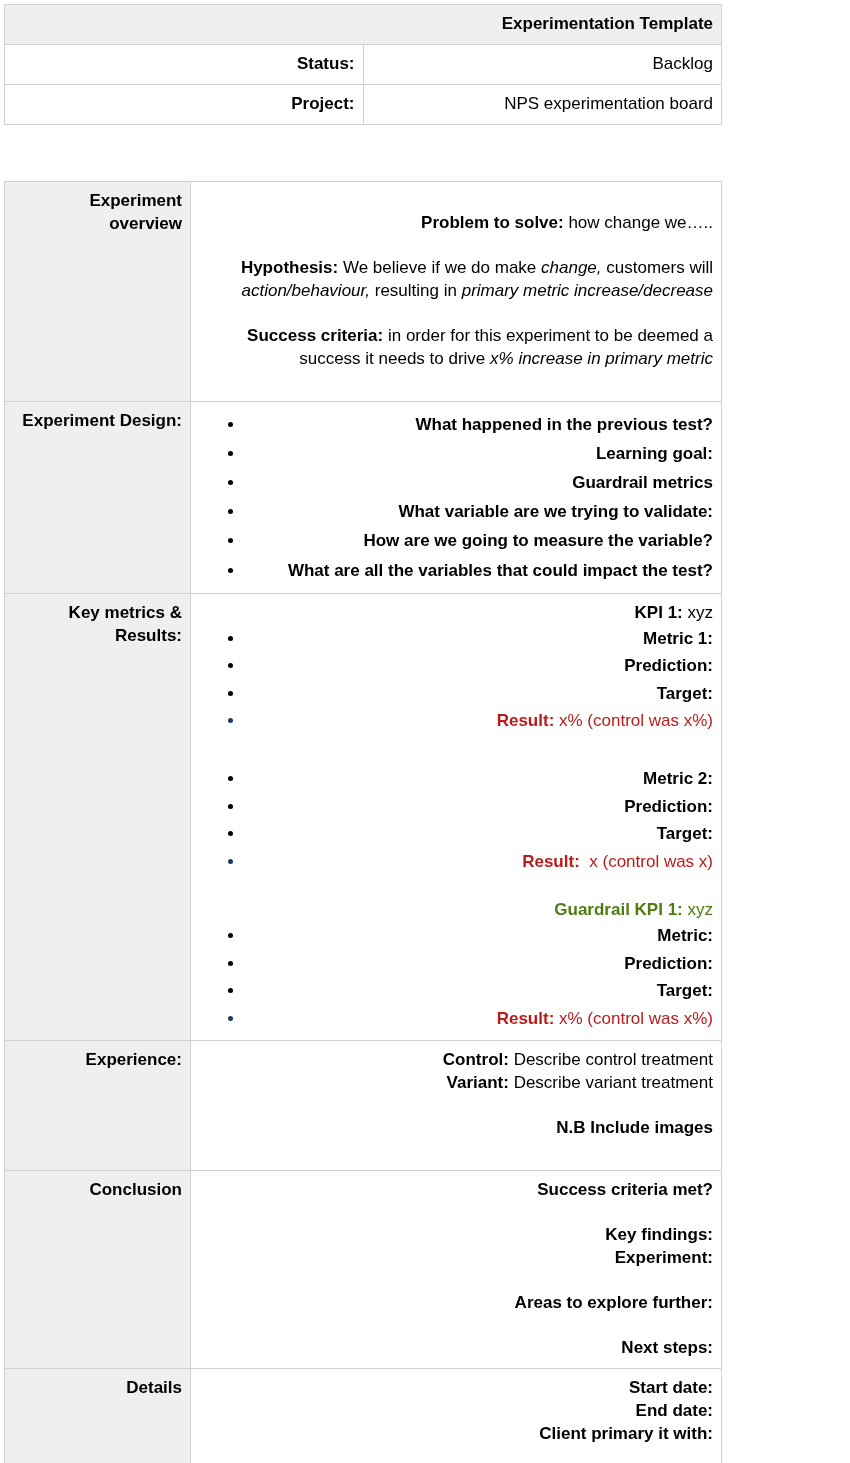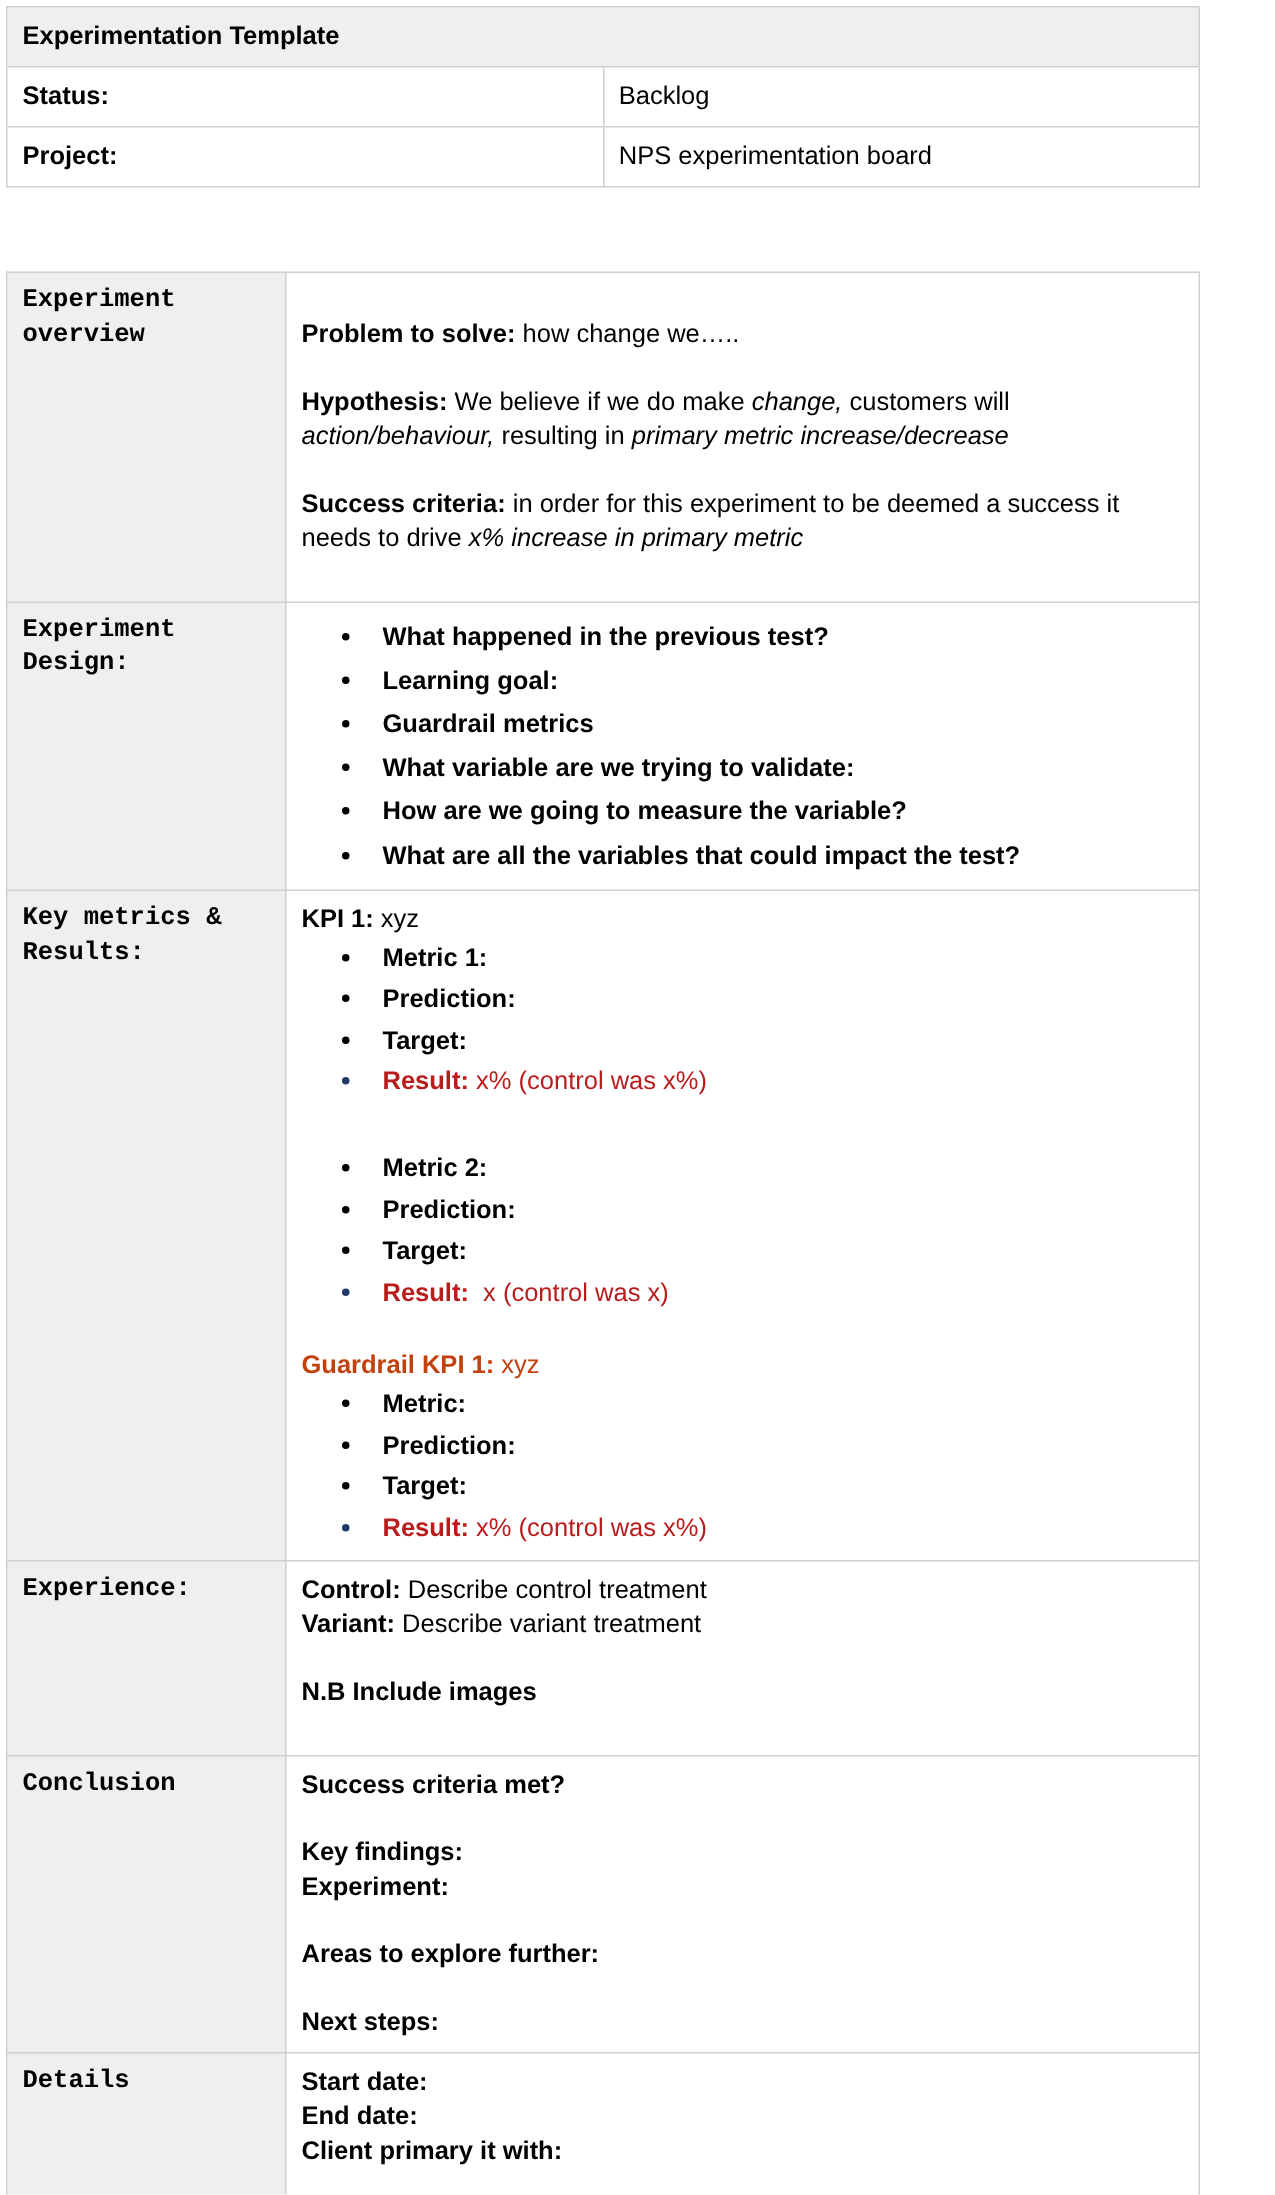--- a/index.html
+++ b/index.html
@@ -14,24 +14,25 @@
     font-family: "Liberation Sans", sans-serif;
     color: #000000;
     -webkit-font-smoothing: antialiased;
   }
   .page {
     padding: 4px 4px 0 4px;
     box-sizing: border-box;
     width: 850px;
   }
   table.doc-table {
-    width: 796px;
+    width: 718px;
     border-collapse: collapse;
     table-layout: fixed;
     background: #ffffff;
+    text-align: right;
   }
   table.doc-table td {
     border: 1px solid #d0d0d0;
     vertical-align: top;
     padding: 8px 8px 8px 10px;
     font-size: 17px;
     line-height: 1.35;
   }
   .col-label { width: 167px; }
   .shaded { background: #efefef; }
@@ -56,33 +57,33 @@
     list-style: disc;
   }
   ul.bullets li {
     margin: 0;
     padding-left: 10px;
     line-height: 1.62;
   }
   ul.bullets li.navy { color: #b91c1c; }
   ul.bullets li.navy::marker { color: #1F3864; }
 
-  .navy { color: #c2410c; }
+  .navy { color: #4d7c0f; }
 
   .kpi-head { font-weight: bold; }
   .kpi-head .reg { font-weight: normal; }
 
   .design-cell { padding-top: 14px; padding-bottom: 10px; }
   .design-cell ul.bullets li { line-height: 1.72; font-weight: bold; }
 
   .metrics-cell ul.bullets li { font-weight: bold; }
   .gap-md { height: 24px; }
   .gap-lg { height: 30px; }
 
-  .lbl-top { font-weight: bold; font-family: Liberation Mono, monospace; }
+  .lbl-top { font-weight: bold; }
 </style>
 </head>
 <body>
 
 <div class="page">
 
   <table class="doc-table">
     <tbody>
       <tr>
         <td class="shaded title-cell col-label" colspan="2">Experimentation Template</td>

